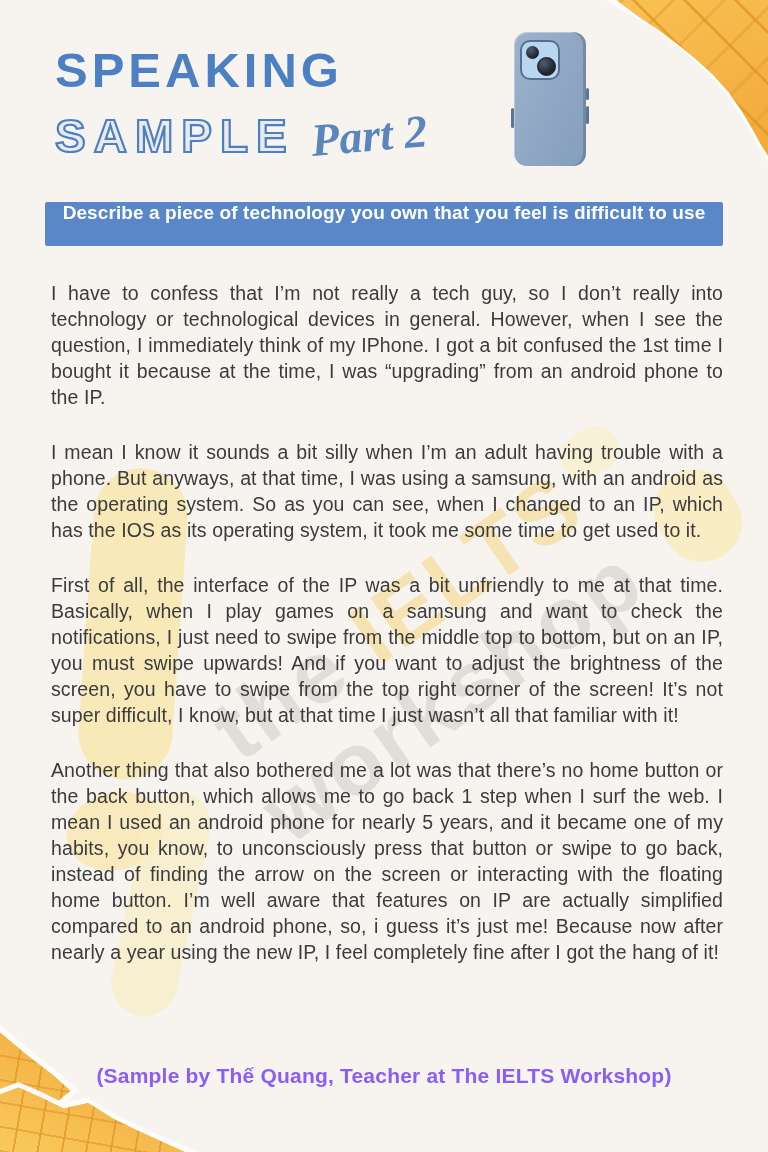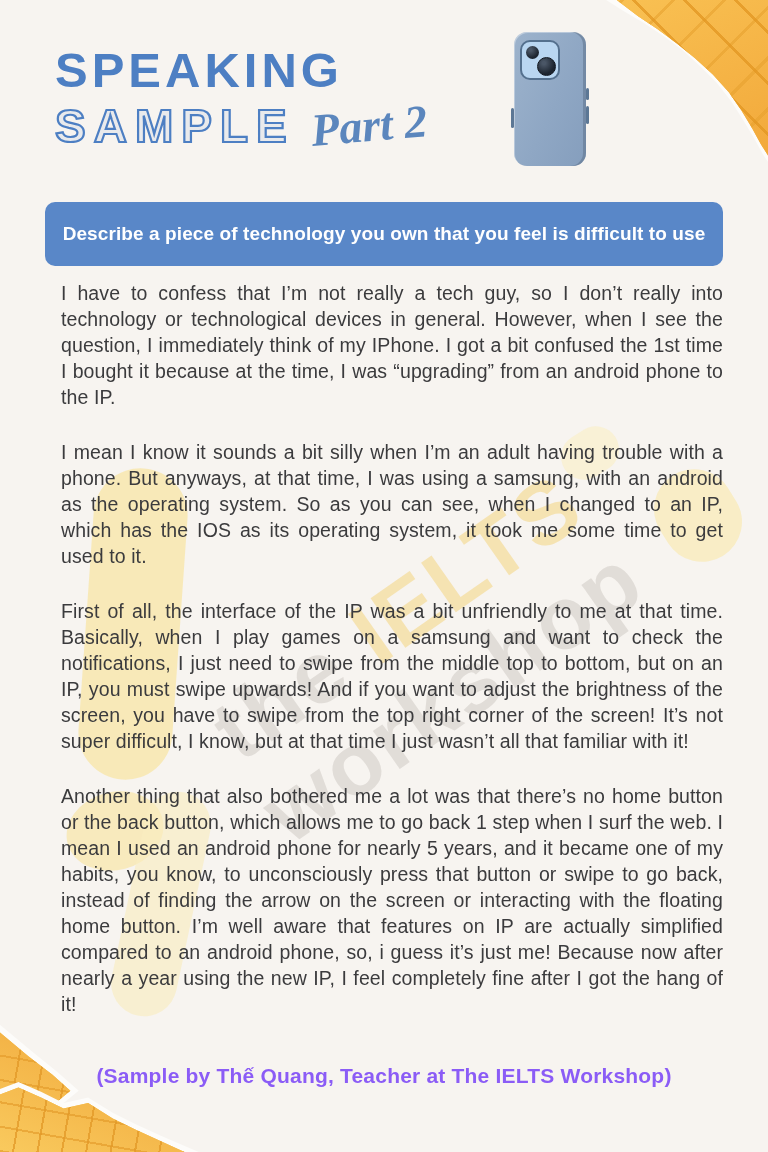--- a/index.html
+++ b/index.html
@@ -73,21 +73,21 @@
   }
   .watermark .wm-line{font-size:88px;white-space:nowrap;}
   .wm-gray{color:rgba(168,162,153,.28);}
   .wm-yellow{color:rgba(243,203,92,.42);}
 
   
   .title-block{position:absolute;left:55px;top:42px;}
   .title-main{
     font-size:49px;font-weight:800;color:#4d7fc3;letter-spacing:4px;line-height:56px;
   }
-  .title-row2{display:flex;align-items:flex-end;margin-top:2px;}
+  .title-row2{display:flex;align-items:flex-end;margin-top:12px;}
   .title-outline{
     font-size:46px;font-weight:800;letter-spacing:8px;line-height:52px;
     color:rgba(77,127,195,.08);
     -webkit-text-stroke:2.2px #4d7fc3;
   }
   .title-script{
     font-family:"Liberation Serif",serif;font-style:italic;font-weight:600;
     font-size:46px;color:#5b86bd;margin-left:16px;
     transform:rotate(-5deg);display:inline-block;line-height:52px;
   }
@@ -107,32 +107,32 @@
     background:radial-gradient(circle at 35% 30%, #4a5666 10%, #1d2530 65%);}
   .lens-1{width:13px;height:13px;left:4px;top:4px;}
   .lens-2{width:19px;height:19px;left:15px;top:15px;border:1px solid #10151d;box-sizing:border-box;}
   .pbtn{position:absolute;width:3px;background:#5c7795;border-radius:2px;}
   .pbtn-l{left:-3px;top:76px;height:20px;}
   .pbtn-r1{right:-3px;top:56px;height:12px;}
   .pbtn-r2{right:-3px;top:74px;height:18px;}
 
   
   .banner{
-    position:absolute;left:45px;right:45px;top:202px;height:64px;
-    background:#5987c8;border-radius:10px;
-    display:flex;align-items:center;justify-content:center;
+    position:absolute;left:45px;right:45px;top:202px;height:44px;
+    background:#5987c8;border-radius:2px;
+    display:flex;align-items:flex-start;justify-content:center;
   }
   .banner span{
     color:#ffffff;font-size:19px;font-weight:700;letter-spacing:.1px;white-space:nowrap;
   }
 
   
   .article{position:absolute;left:45px;right:45px;top:280px;}
   .article p{
-    margin:0 0 29px 16px;
+    margin:0 0 29px 6px;
     font-size:19.5px;line-height:26px;color:#3b3b3d;
     text-align:justify;letter-spacing:.1px;
   }
   .article p:last-child{margin-bottom:0;}
 
   
   .credit{
     position:absolute;left:45px;right:45px;top:1064px;
     text-align:center;font-size:21px;font-weight:700;color:#8b5cf6;letter-spacing:.2px;
   }

